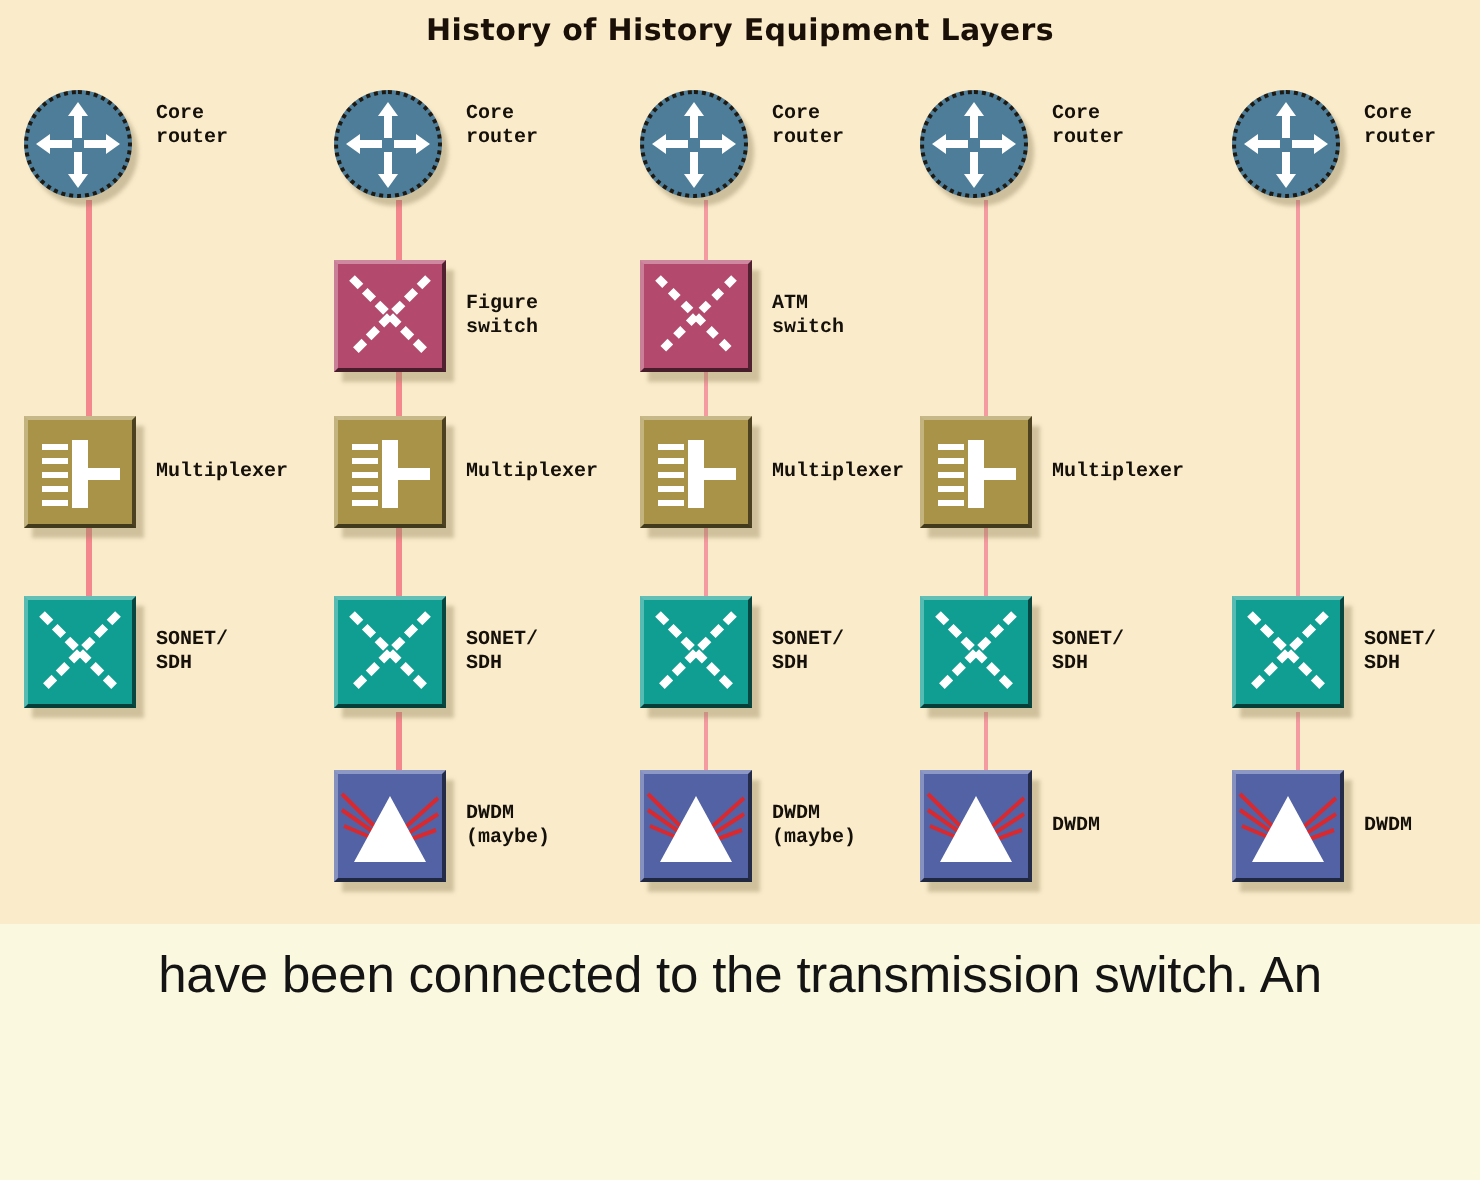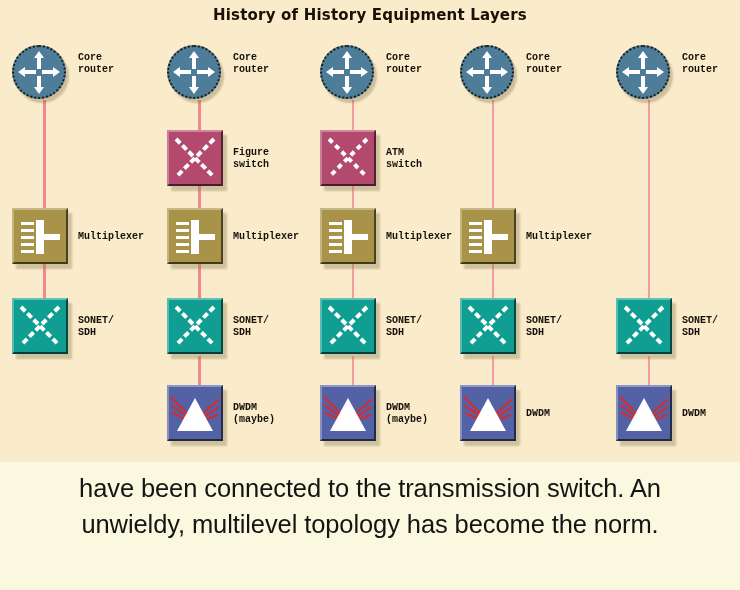--- a/index.html
+++ b/index.html
@@ -523,16 +523,15 @@
       </div>
       <div class="node-label" style="top:408px;">
         <span>DWDM</span>
       </div>
     </div>
 
   </div>
 
   <div id="caption">
     <p>have been connected to the transmission switch. An</p>
-    <p>unwieldy, multilevel topology has become the norm.</p>
   </div>
 
 </div>
 
 </body></html>

